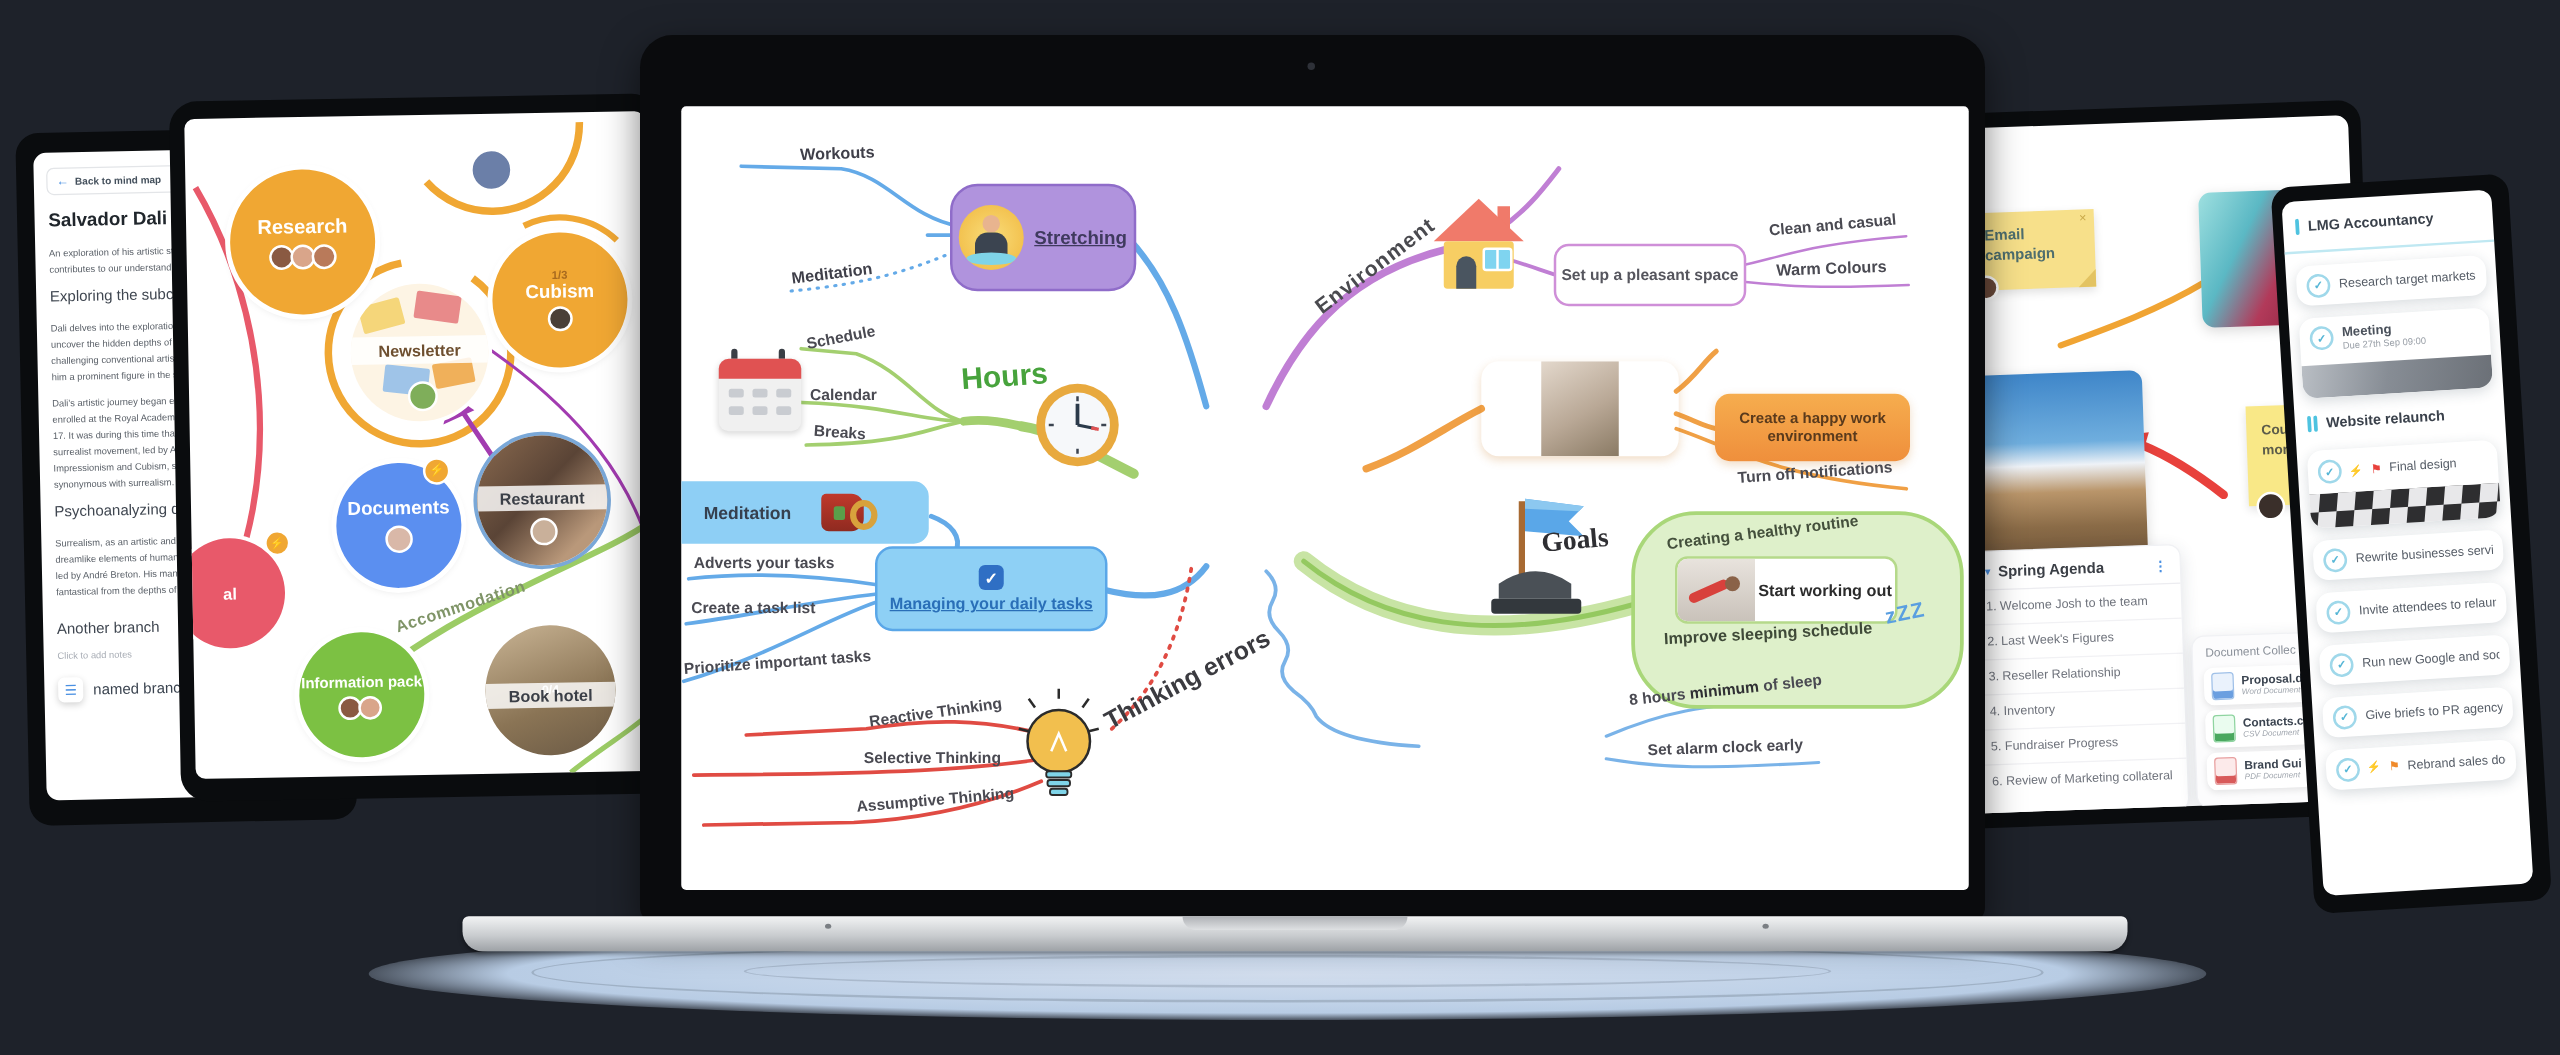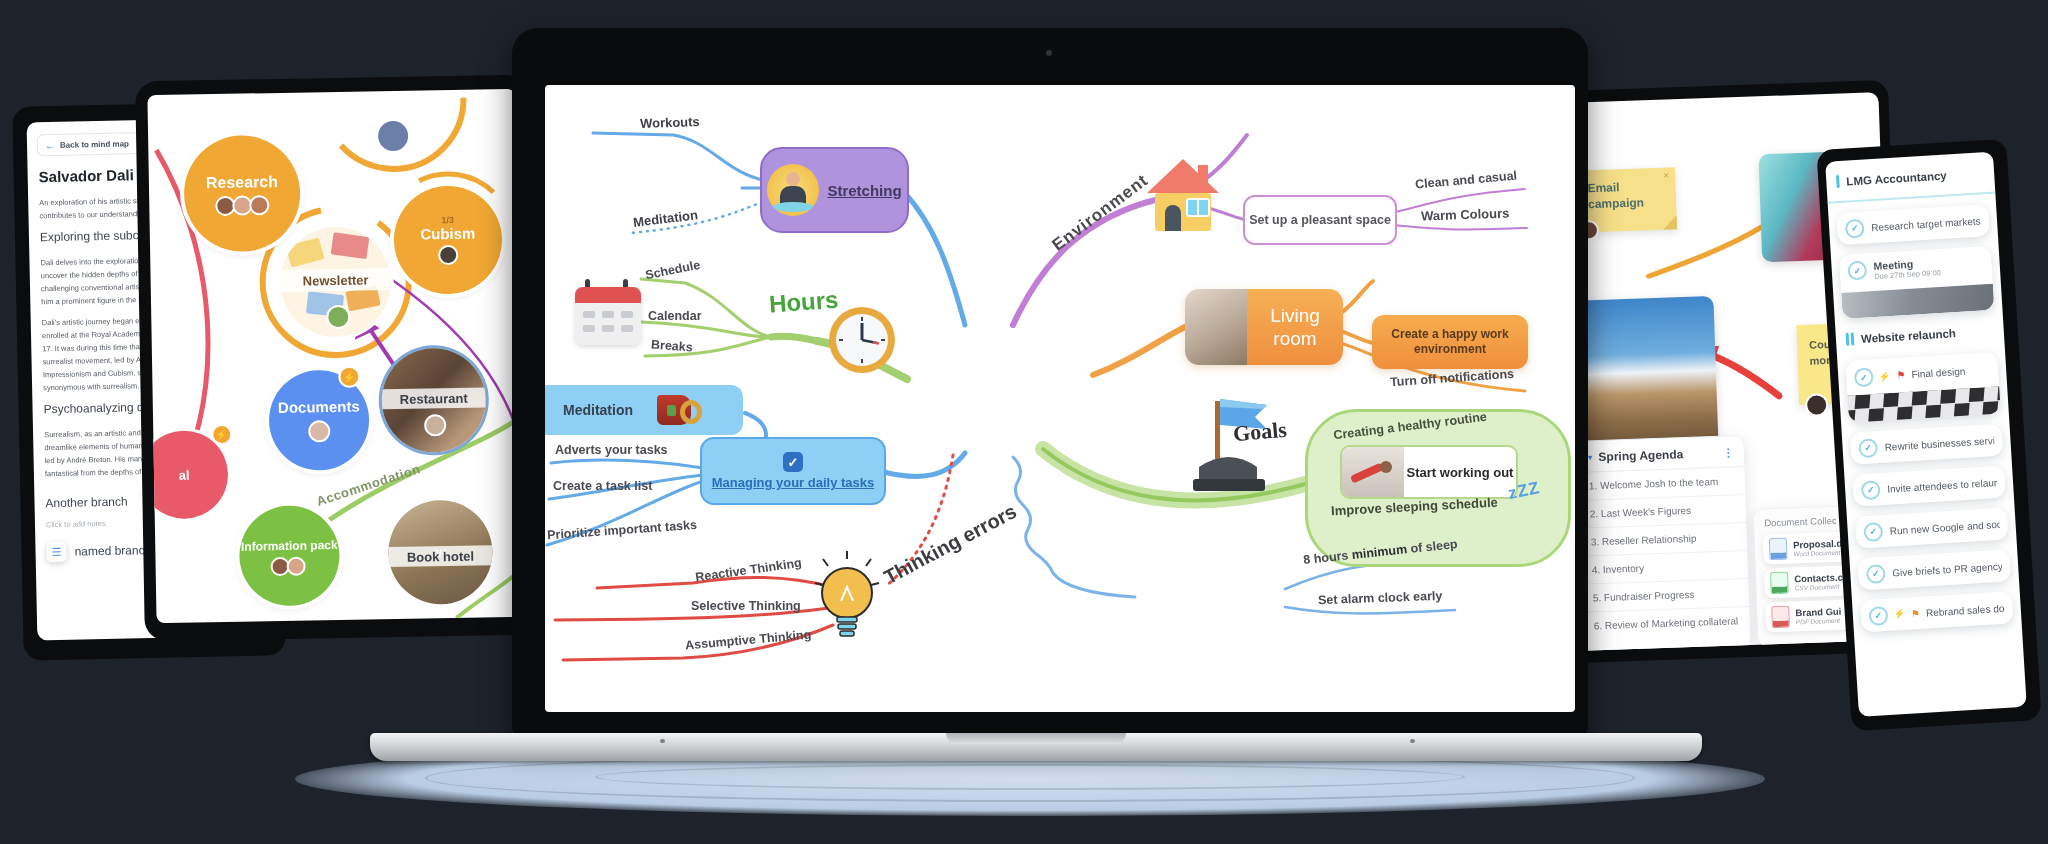--- a/index.html
+++ b/index.html
@@ -420,24 +420,20 @@
       <line x1="55" y1="44" x2="55" y2="61" stroke="#fff" stroke-width="2"></line>
     </svg>
     <div class="node" style="left:698px;top:110px;width:150px;height:46px;background:#fff;border:2px solid #cf8fd8;border-radius:12px;">
       <span style="font-size:12.5px;font-weight:600;color:#56565e;">Set up a pleasant space</span>
     </div>
     <div class="lbl" style="left:870px;top:88px;transform:rotate(-5deg);">Clean and casual</div>
     <div class="lbl" style="left:876px;top:122px;font-size:13px;transform:rotate(-2deg);">Warm Colours</div>
 
     <div class="node" style="left:640px;top:204px;width:158px;height:76px;border-radius:14px;overflow:hidden;box-shadow:0 3px 8px rgba(200,120,30,.25);">
       <span style="width:62px;height:76px;background:linear-gradient(150deg,#e3d8cc,#b9a896 55%,#8a7a64);flex:0 0 auto;"></span>
-      <span style="flex:1;height:76px;background:linear-gradient(180deg,#f6b054,#ef8f3e);display:flex;flex-direction:column;align-items:center;justify-content:center;color:#fff;font-size:19px;line-height:23px;font-weight:500;">
-        <span>Living</span>
-        <span>room</span>
-      </span>
     </div>
     <div class="node" style="left:827px;top:230px;width:156px;height:54px;border-radius:12px;background:linear-gradient(180deg,#f6ad4e,#ef8f3c);flex-direction:column;box-shadow:0 3px 8px rgba(200,120,30,.25);">
       <span style="font-size:12px;font-weight:700;color:#5a3a1c;line-height:15px;">Create a happy work</span>
       <span style="font-size:12px;font-weight:700;color:#5a3a1c;line-height:15px;">environment</span>
     </div>
     <div class="lbl" style="left:845px;top:286px;transform:rotate(-4deg);">Turn off notifications</div>
 
     <div class="abs" style="left:760px;top:324px;width:260px;height:152px;background:#def0ca;border:3px solid #a9d779;border-radius:52px;"></div>
     <svg width="80" height="110" viewBox="0 0 80 110" style="left:644px;top:310px;">
       <rect x="26" y="6" width="5" height="66" fill="#a86a32"></rect>

